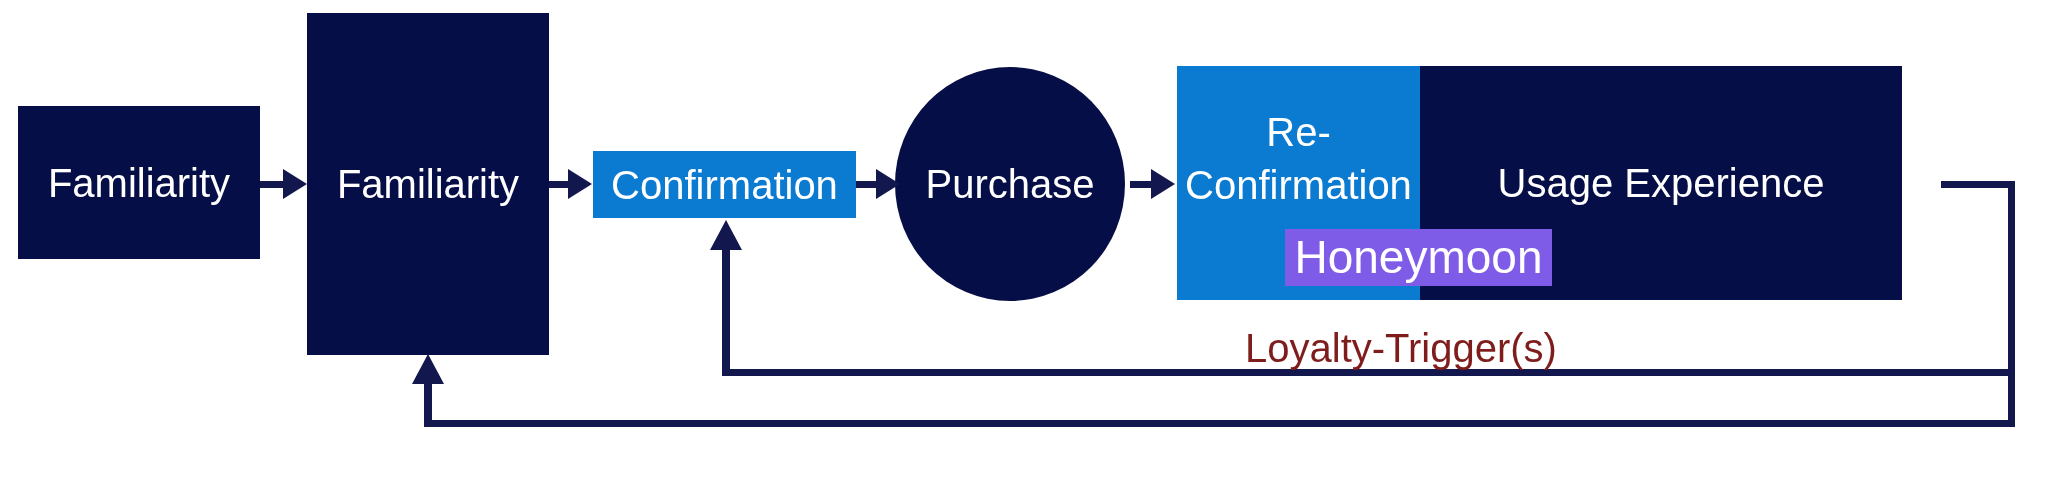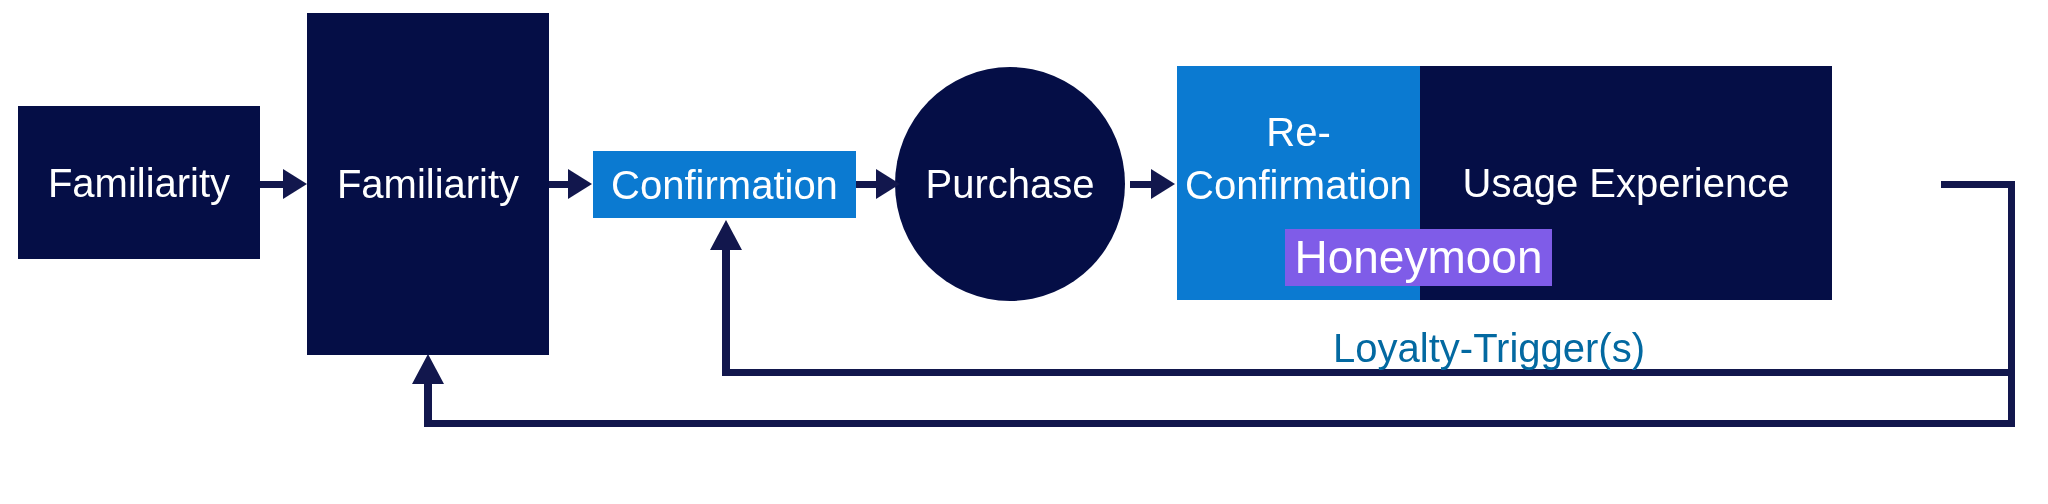--- a/index.html
+++ b/index.html
@@ -32,23 +32,23 @@
   }
   .head-up{
     position:absolute;width:0;height:0;
     border-left:16px solid transparent;
     border-right:16px solid transparent;
     border-bottom:30px solid #12174D;
   }
   .line{position:absolute;background:#12174D;}
   .edge-label{
     position:absolute;
-    color:#0369a1;
+    color:#7f1d1d;
     font-size:40px;
-    text-align:right;
+    text-align:left;
     white-space:nowrap;
   }
   #node-reconfirmation{
     align-items:flex-start;
     padding-top:40px;
     box-sizing:border-box;
     line-height:1.32;
   }
   #node-honeymoon{font-size:46px;}
 </style>
@@ -70,21 +70,21 @@
   </div>
 
   <div class="node navy ellipse" id="node-purchase" style="left:895px;top:67px;width:230px;height:234px;">
     <span>Purchase</span>
   </div>
 
   <div class="node azure" id="node-reconfirmation" style="left:1177px;top:66px;width:243px;height:234px;">
     <span>Re-Confirmation</span>
   </div>
 
-  <div class="node navy" id="node-usage-experience" style="left:1420px;top:66px;width:412px;height:234px;">
+  <div class="node navy" id="node-usage-experience" style="left:1420px;top:66px;width:482px;height:234px;">
     <span>Usage Experience</span>
   </div>
 
   <div class="node purple" id="node-honeymoon" style="left:1285px;top:229px;width:267px;height:57px;z-index:3;">
     <span>Honeymoon</span>
   </div>
 
   <div>
     <div class="shaft-h" style="left:260px;top:181px;width:25px;"></div>
     <div class="head-right" style="left:283px;top:169px;"></div>

